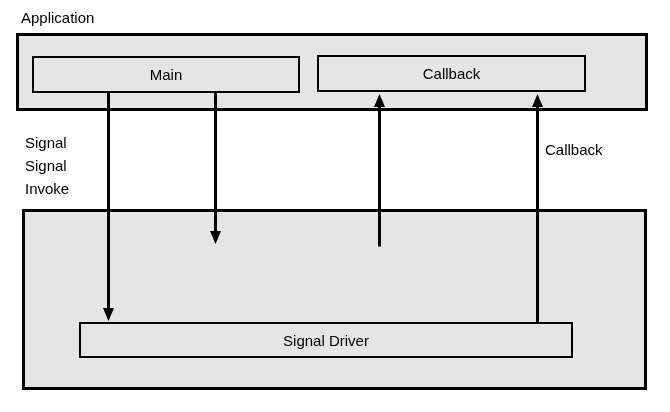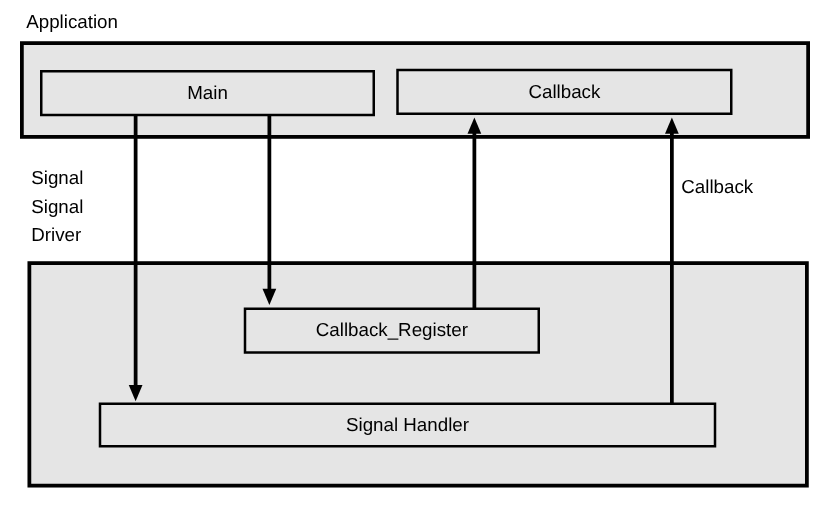--- a/index.html
+++ b/index.html
@@ -68,33 +68,30 @@
       <span>Main</span>
     </div>
     <div class="box inner-box cb-box">
       <span>Callback</span>
     </div>
   </div>
 
   <div class="label kernel-label">
     <span class="line">Signal</span>
     <span class="line">Signal</span>
-    <span class="line">Driver</span>
+    <span class="line">Invoke</span>
   </div>
 
   <div class="label invoke-label">
     <span class="line">Callback</span>
   </div>
 
   <div class="box kernel-box">
-    <div class="box inner-box cbreg-box">
-      <span>Callback_Register</span>
-    </div>
     <div class="box inner-box sig-box">
-      <span>Signal Handler</span>
+      <span>Signal Driver</span>
     </div>
   </div>
 
   <svg class="arrows" viewBox="0 0 670 412" xmlns="http://www.w3.org/2000/svg">
     <g>
       <line x1="108.5" y1="91.5" x2="108.5" y2="309"></line>
       <polygon points="103,308 114,308 108.5,321"></polygon>
     </g>
     <g>
       <line x1="215.5" y1="91.5" x2="215.5" y2="232"></line>

